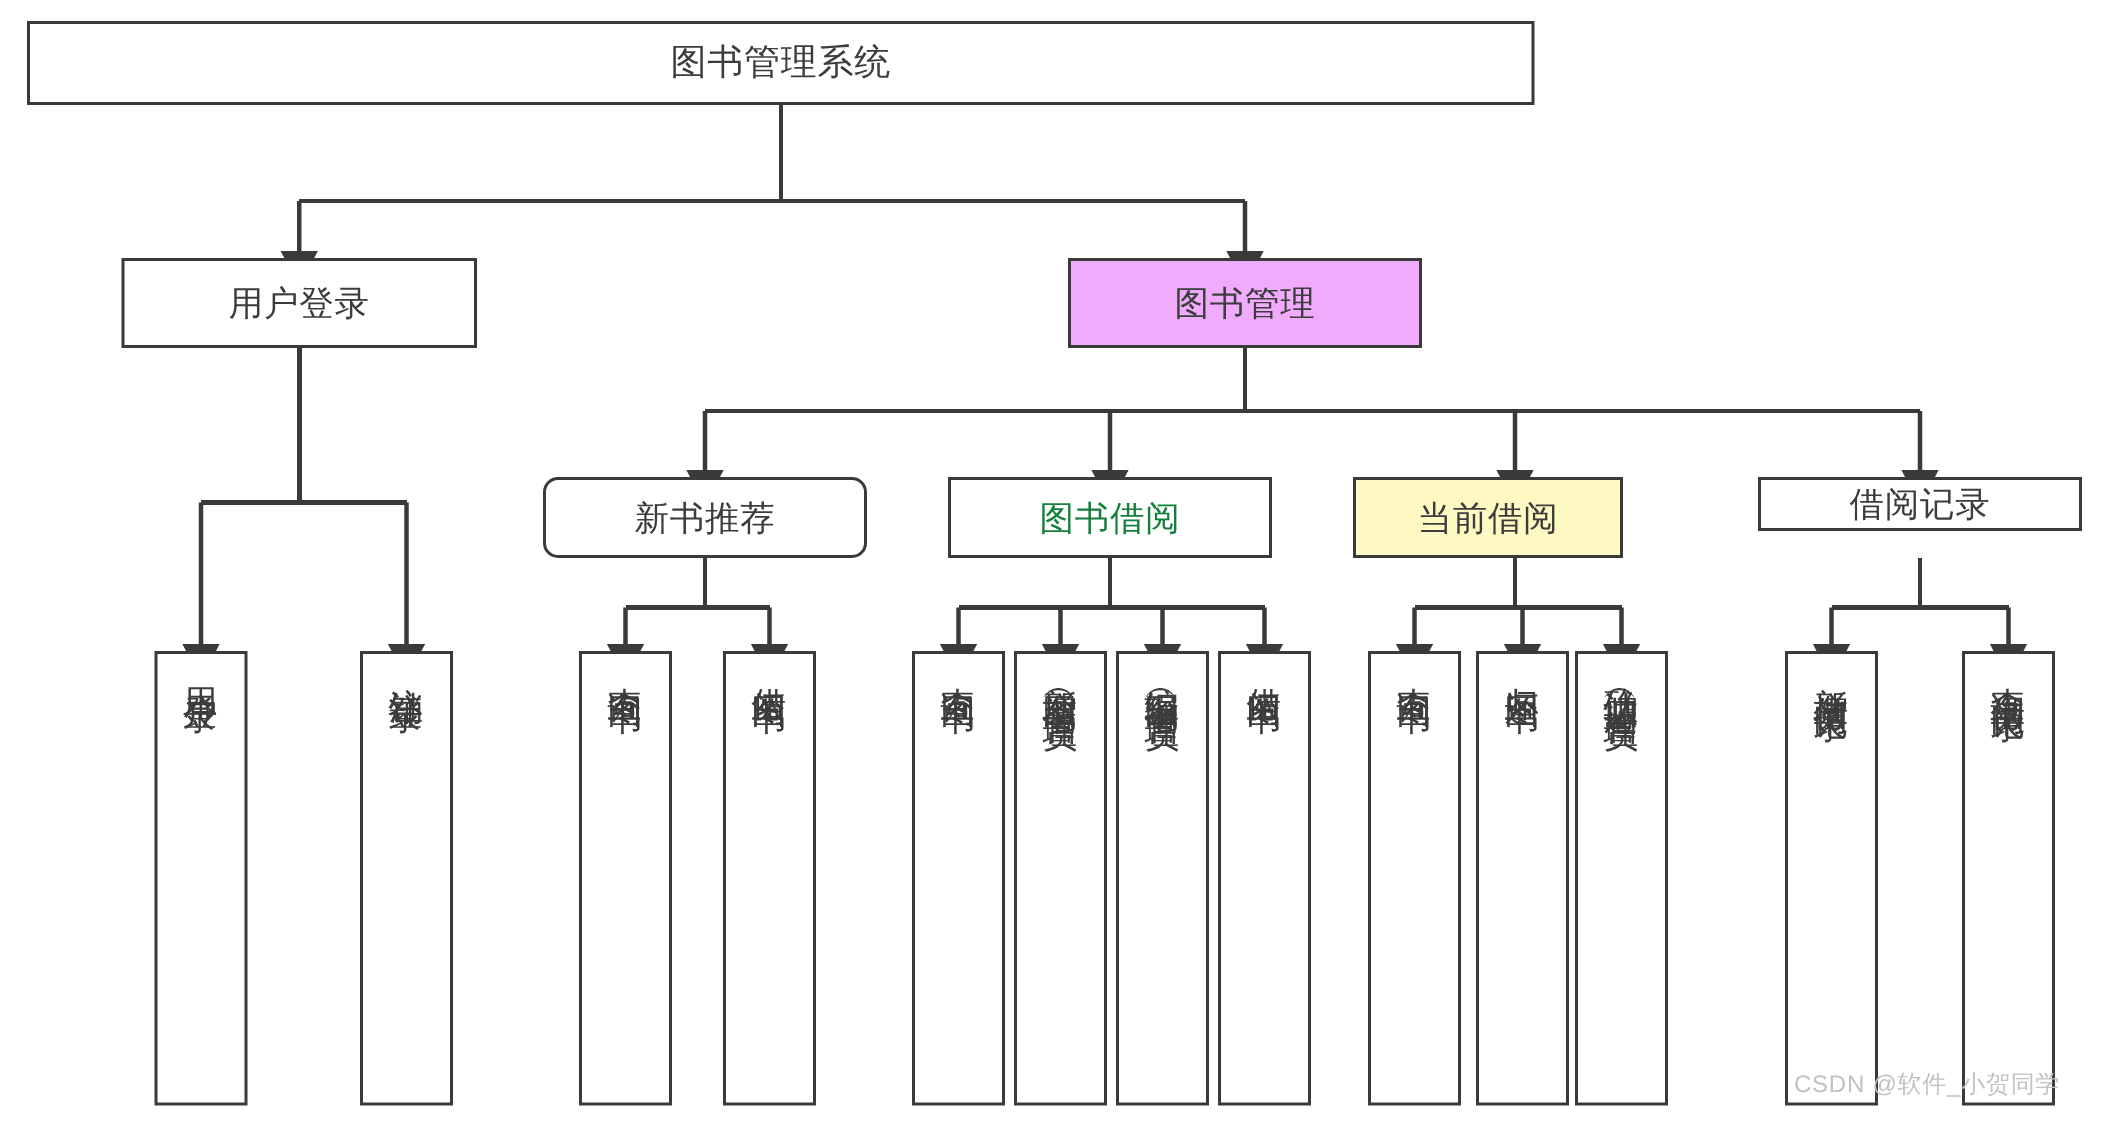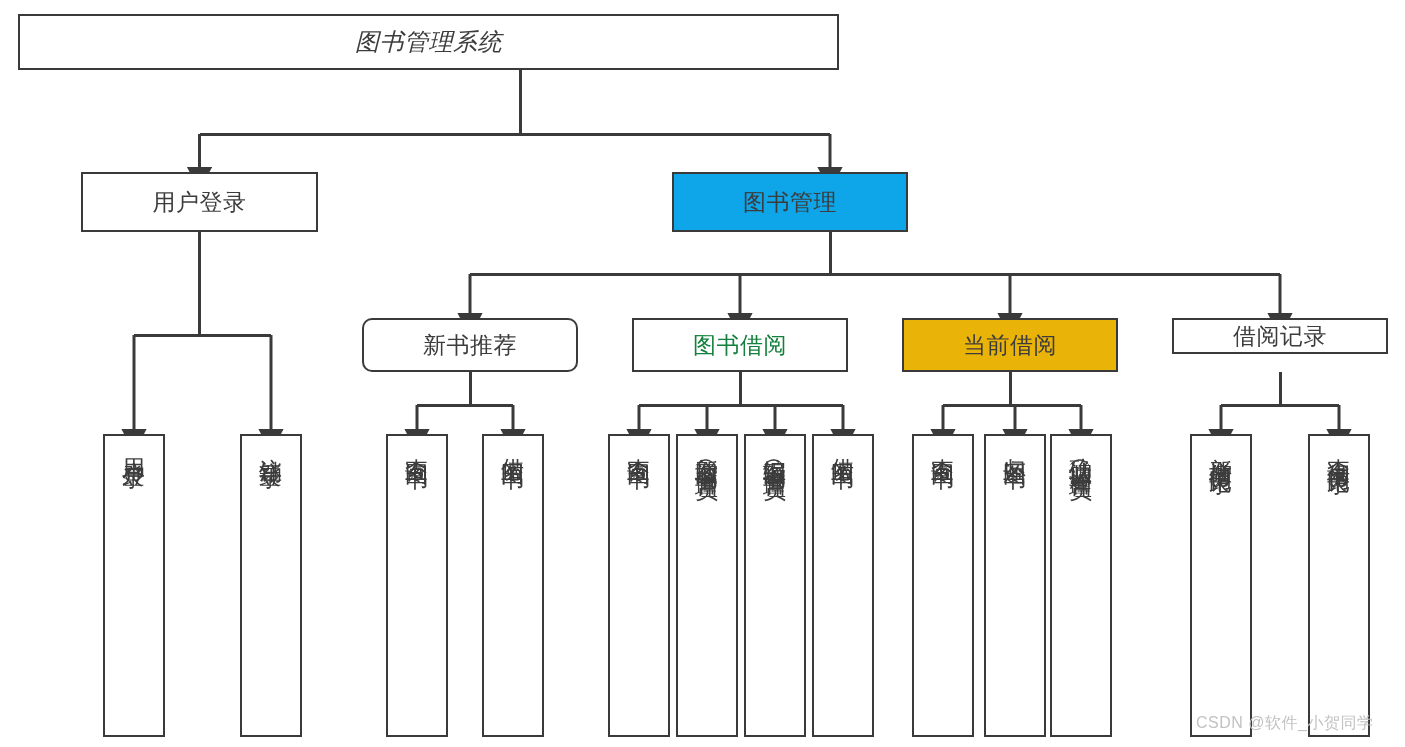--- a/index.html
+++ b/index.html
@@ -116,36 +116,36 @@
         <line x1="1015" y1="405" x2="1015" y2="432" stroke="#3a3a3a" stroke-width="3" marker-end="url(#arrowhead)"></line>
         <line x1="1081" y1="405" x2="1081" y2="432" stroke="#3a3a3a" stroke-width="3" marker-end="url(#arrowhead)"></line>
         <line x1="1280" y1="372" x2="1280" y2="405" stroke="#3a3a3a" stroke-width="3" shape-rendering="crispEdges"></line>
         <line x1="1221" y1="405" x2="1339" y2="405" stroke="#3a3a3a" stroke-width="3" shape-rendering="crispEdges"></line>
         <line x1="1221" y1="405" x2="1221" y2="432" stroke="#3a3a3a" stroke-width="3" marker-end="url(#arrowhead)"></line>
         <line x1="1339" y1="405" x2="1339" y2="432" stroke="#3a3a3a" stroke-width="3" marker-end="url(#arrowhead)"></line>
       </g>
   </svg>
 
   <div id="nodes-layer">
-      <div class="node-box node-horizontal node-root" style="left: 18px; top: 14px; width: 821px; height: 56px; border-color: rgb(58, 58, 58); background: rgb(255, 255, 255); font-style: italic;">
+      <div class="node-box node-horizontal node-root" style="left: 18px; top: 14px; width: 1005px; height: 56px; border-color: rgb(58, 58, 58); background: rgb(255, 255, 255);">
         <span class="node-label" style="color: rgb(60, 60, 60);">图书管理系统</span>
       </div>
       <div class="node-box node-horizontal" style="left: 81px; top: 172px; width: 237px; height: 60px; border-color: rgb(58, 58, 58); background: rgb(255, 255, 255);">
         <span class="node-label" style="color: rgb(60, 60, 60);">用户登录</span>
       </div>
-      <div class="node-box node-horizontal" style="left: 672px; top: 172px; width: 236px; height: 60px; border-color: rgb(58, 58, 58); background: #0ea5e9;">
+      <div class="node-box node-horizontal" style="left: 712px; top: 172px; width: 236px; height: 60px; border-color: rgb(58, 58, 58); background: #f0abfc;">
         <span class="node-label" style="color: rgb(60, 60, 60);">图书管理</span>
       </div>
       <div class="node-box node-horizontal" style="left: 362px; top: 318px; width: 216px; height: 54px; border-color: rgb(58, 58, 58); background: rgb(255, 255, 255); border-radius: 10px;">
         <span class="node-label" style="color: rgb(60, 60, 60);">新书推荐</span>
       </div>
       <div class="node-box node-horizontal" style="left: 632px; top: 318px; width: 216px; height: 54px; border-color: rgb(58, 58, 58); background: rgb(255, 255, 255);">
         <span class="node-label" style="color: #15803d;">图书借阅</span>
       </div>
-      <div class="node-box node-horizontal" style="left: 902px; top: 318px; width: 216px; height: 54px; border-color: rgb(58, 58, 58); background: #eab308;">
+      <div class="node-box node-horizontal" style="left: 902px; top: 318px; width: 180px; height: 54px; border-color: rgb(58, 58, 58); background: #fef9c3;">
         <span class="node-label" style="color: rgb(60, 60, 60);">当前借阅</span>
       </div>
       <div class="node-box node-horizontal" style="left: 1172px; top: 318px; width: 216px; height: 36px; border-color: rgb(58, 58, 58); background: rgb(255, 255, 255);">
         <span class="node-label" style="color: rgb(60, 60, 60);">借阅记录</span>
       </div>
       <div class="node-box node-vertical" style="left: 103px; top: 434px; width: 62px; height: 303px; border-color: rgb(58, 58, 58); background: rgb(255, 255, 255);">
         <span class="node-label" style="color: rgb(60, 60, 60);">用户登录</span>
       </div>
       <div class="node-box node-vertical" style="left: 240px; top: 434px; width: 62px; height: 303px; border-color: rgb(58, 58, 58); background: rgb(255, 255, 255);">
         <span class="node-label" style="color: rgb(60, 60, 60);">注销登录</span>

